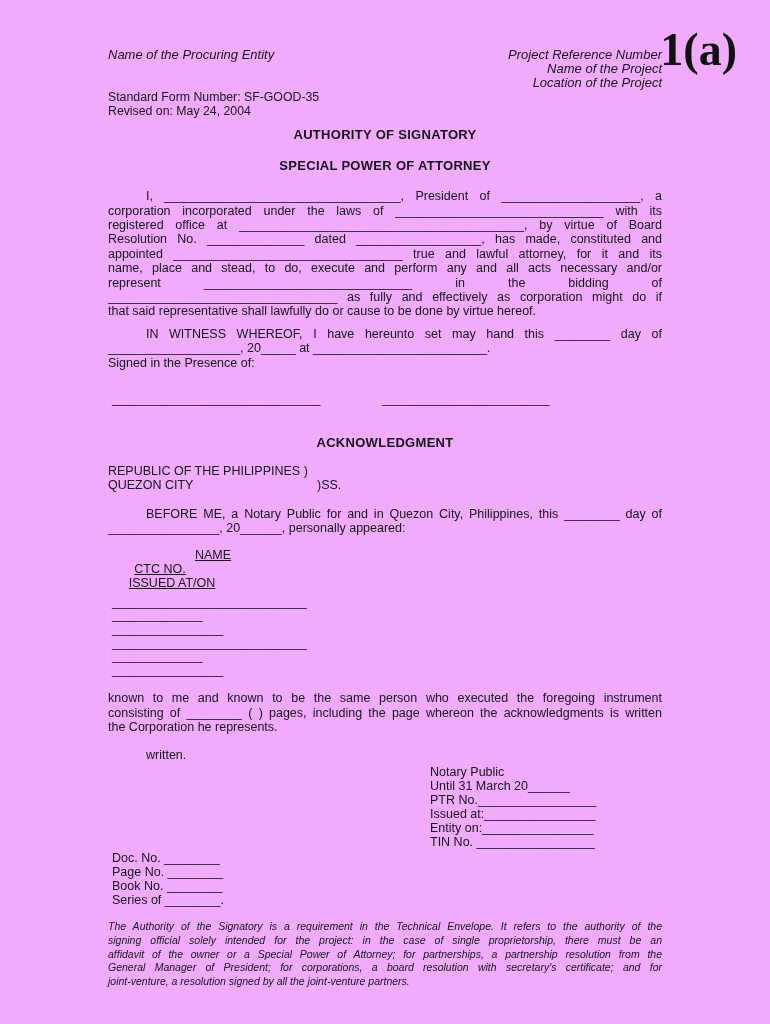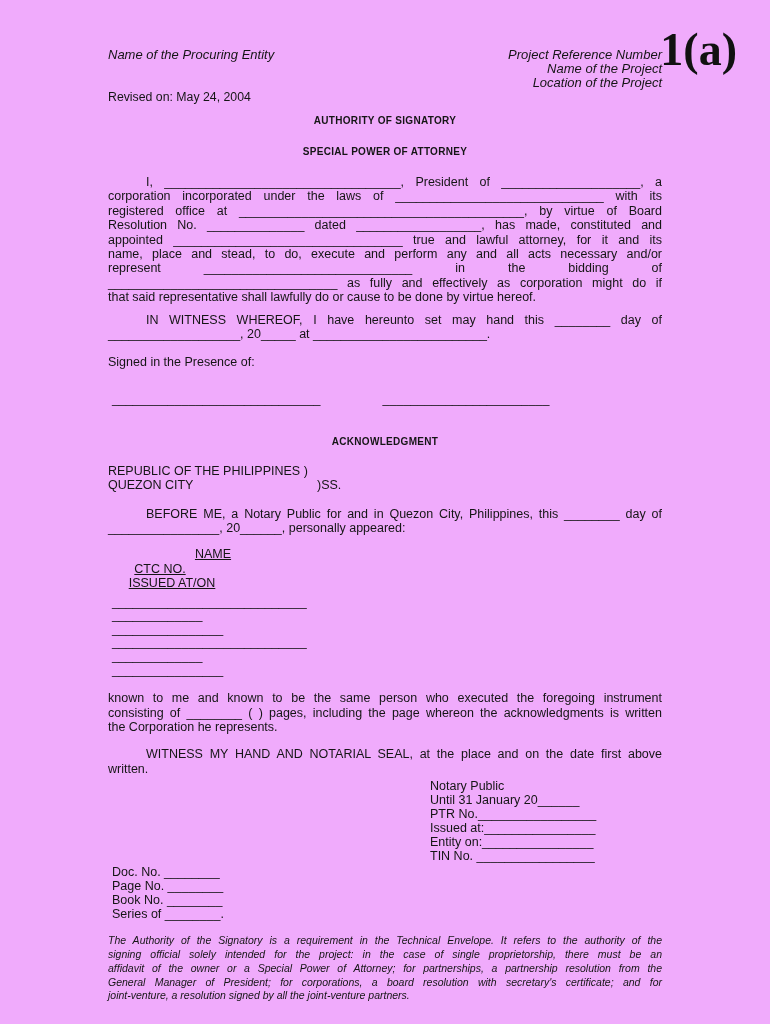--- a/index.html
+++ b/index.html
@@ -32,32 +32,32 @@
     padding-top: 48px;
     font-style: italic;
     font-size: 13px;
     line-height: 14px;
   }
   .h-right { text-align: right; }
   .form-info { margin-top: 0; font-size: 12.3px; line-height: 14.2px; }
   .title {
     text-align: center;
     font-weight: bold;
-    font-size: 10px;
+    font-size: 13px;
     letter-spacing: 0.3px;
   }
   .t1 { margin-top: 10px; }
   .t2 { margin-top: 16px; }
   .para { }
   .just > .jline { text-align: justify; text-align-last: justify; }
   .just > .jline:last-child { text-align-last: left; }
   .indent > .jline:first-child { text-indent: 38px; }
   .p1 { margin-top: 16px; }
   .p2 { margin-top: 8px; }
-  .signed { margin-top: 14px; }
+  .signed { }
   .sig-row { margin-top: 22px; margin-left: 4px; display: flex; }
   .sig-spacer { display: inline-block; width: 62px; }
   .ack-title { margin-top: 29px; }
   .venue { margin-top: 14px; }
   .city-name { display: inline-block; width: 209px; }
   .before-me { margin-top: 14px; }
   .ack-table { margin-top: 12px; margin-left: 4px; }
   .tr { display: flex; flex-direction: column; }
   .c1 { width: 202px; margin-right: 16px; }
   .c2 { width: 96px; margin-right: 24px; }
@@ -86,20 +86,21 @@
   <div class="header-row">
     <div class="h-left">Name of the Procuring Entity</div>
     <div class="h-right">
       <div>Project Reference Number</div>
       <div>Name of the Project</div>
       <div>Location of the Project</div>
     </div>
   </div>
 
   <div class="form-info">
+    <div>Standard Form Number: SF-GOOD-35</div>
     <div>Revised on: May 24, 2004</div>
   </div>
 
   <div class="title t1">AUTHORITY OF SIGNATORY</div>
   <div class="title t2">SPECIAL POWER OF ATTORNEY</div>
 
   <div class="para just indent p1">
       <div class="jline">I, __________________________________, President of ____________________, a</div>
       <div class="jline">corporation incorporated under the laws of ______________________________ with its</div>
       <div class="jline">registered office at _________________________________________, by virtue of Board</div>
@@ -156,27 +157,26 @@
     </div>
   </div>
 
   <div class="para just known">
       <div class="jline">known to me and known to be the same person who executed the foregoing instrument</div>
       <div class="jline">consisting of ________ ( ) pages, including the page whereon the acknowledgments is written</div>
       <div class="jline">the Corporation he represents.</div>
     </div>
 
   <div class="para just indent witness-seal">
-      <div class="jline">WITNESS MY HAND AND NOTARIAL SEAL, at the place and on the date first above</div>
       <div class="jline">written.</div>
     </div>
 
   <div class="notary">
       <div class="jline">Notary Public</div>
-      <div class="jline">Until 31 January 20______</div>
+      <div class="jline">Until 31 March 20______</div>
       <div class="jline">PTR No._________________</div>
       <div class="jline">Issued at:________________</div>
       <div class="jline">Entity on:________________</div>
       <div class="jline">TIN No. _________________</div>
     </div>
 
   <div class="docnums">
       <div class="jline">Doc.  No. ________</div>
       <div class="jline">Page No. ________</div>
       <div class="jline">Book No. ________</div>

